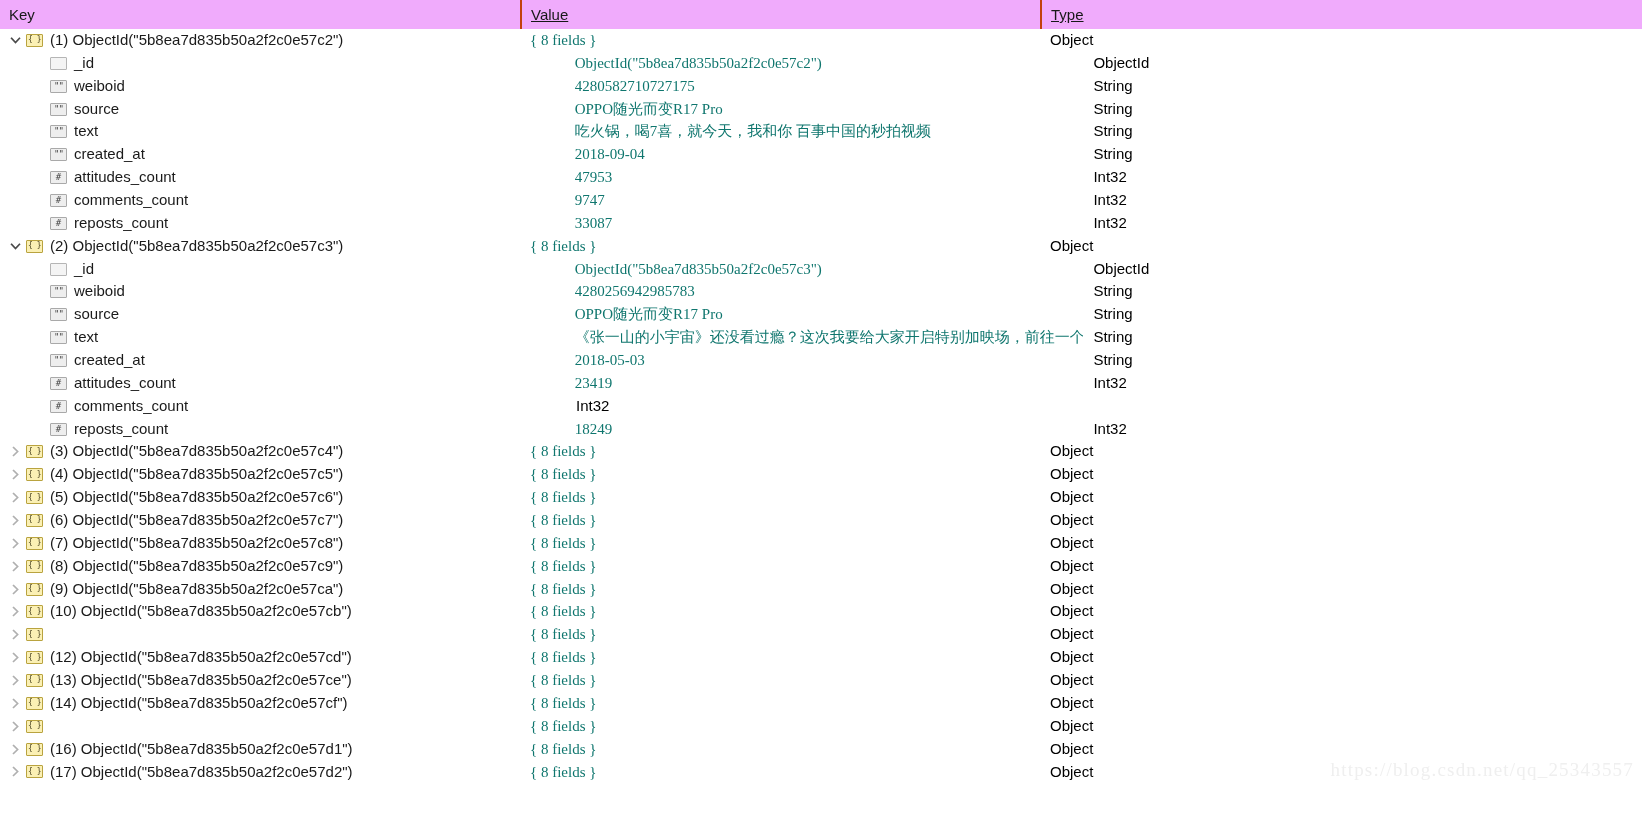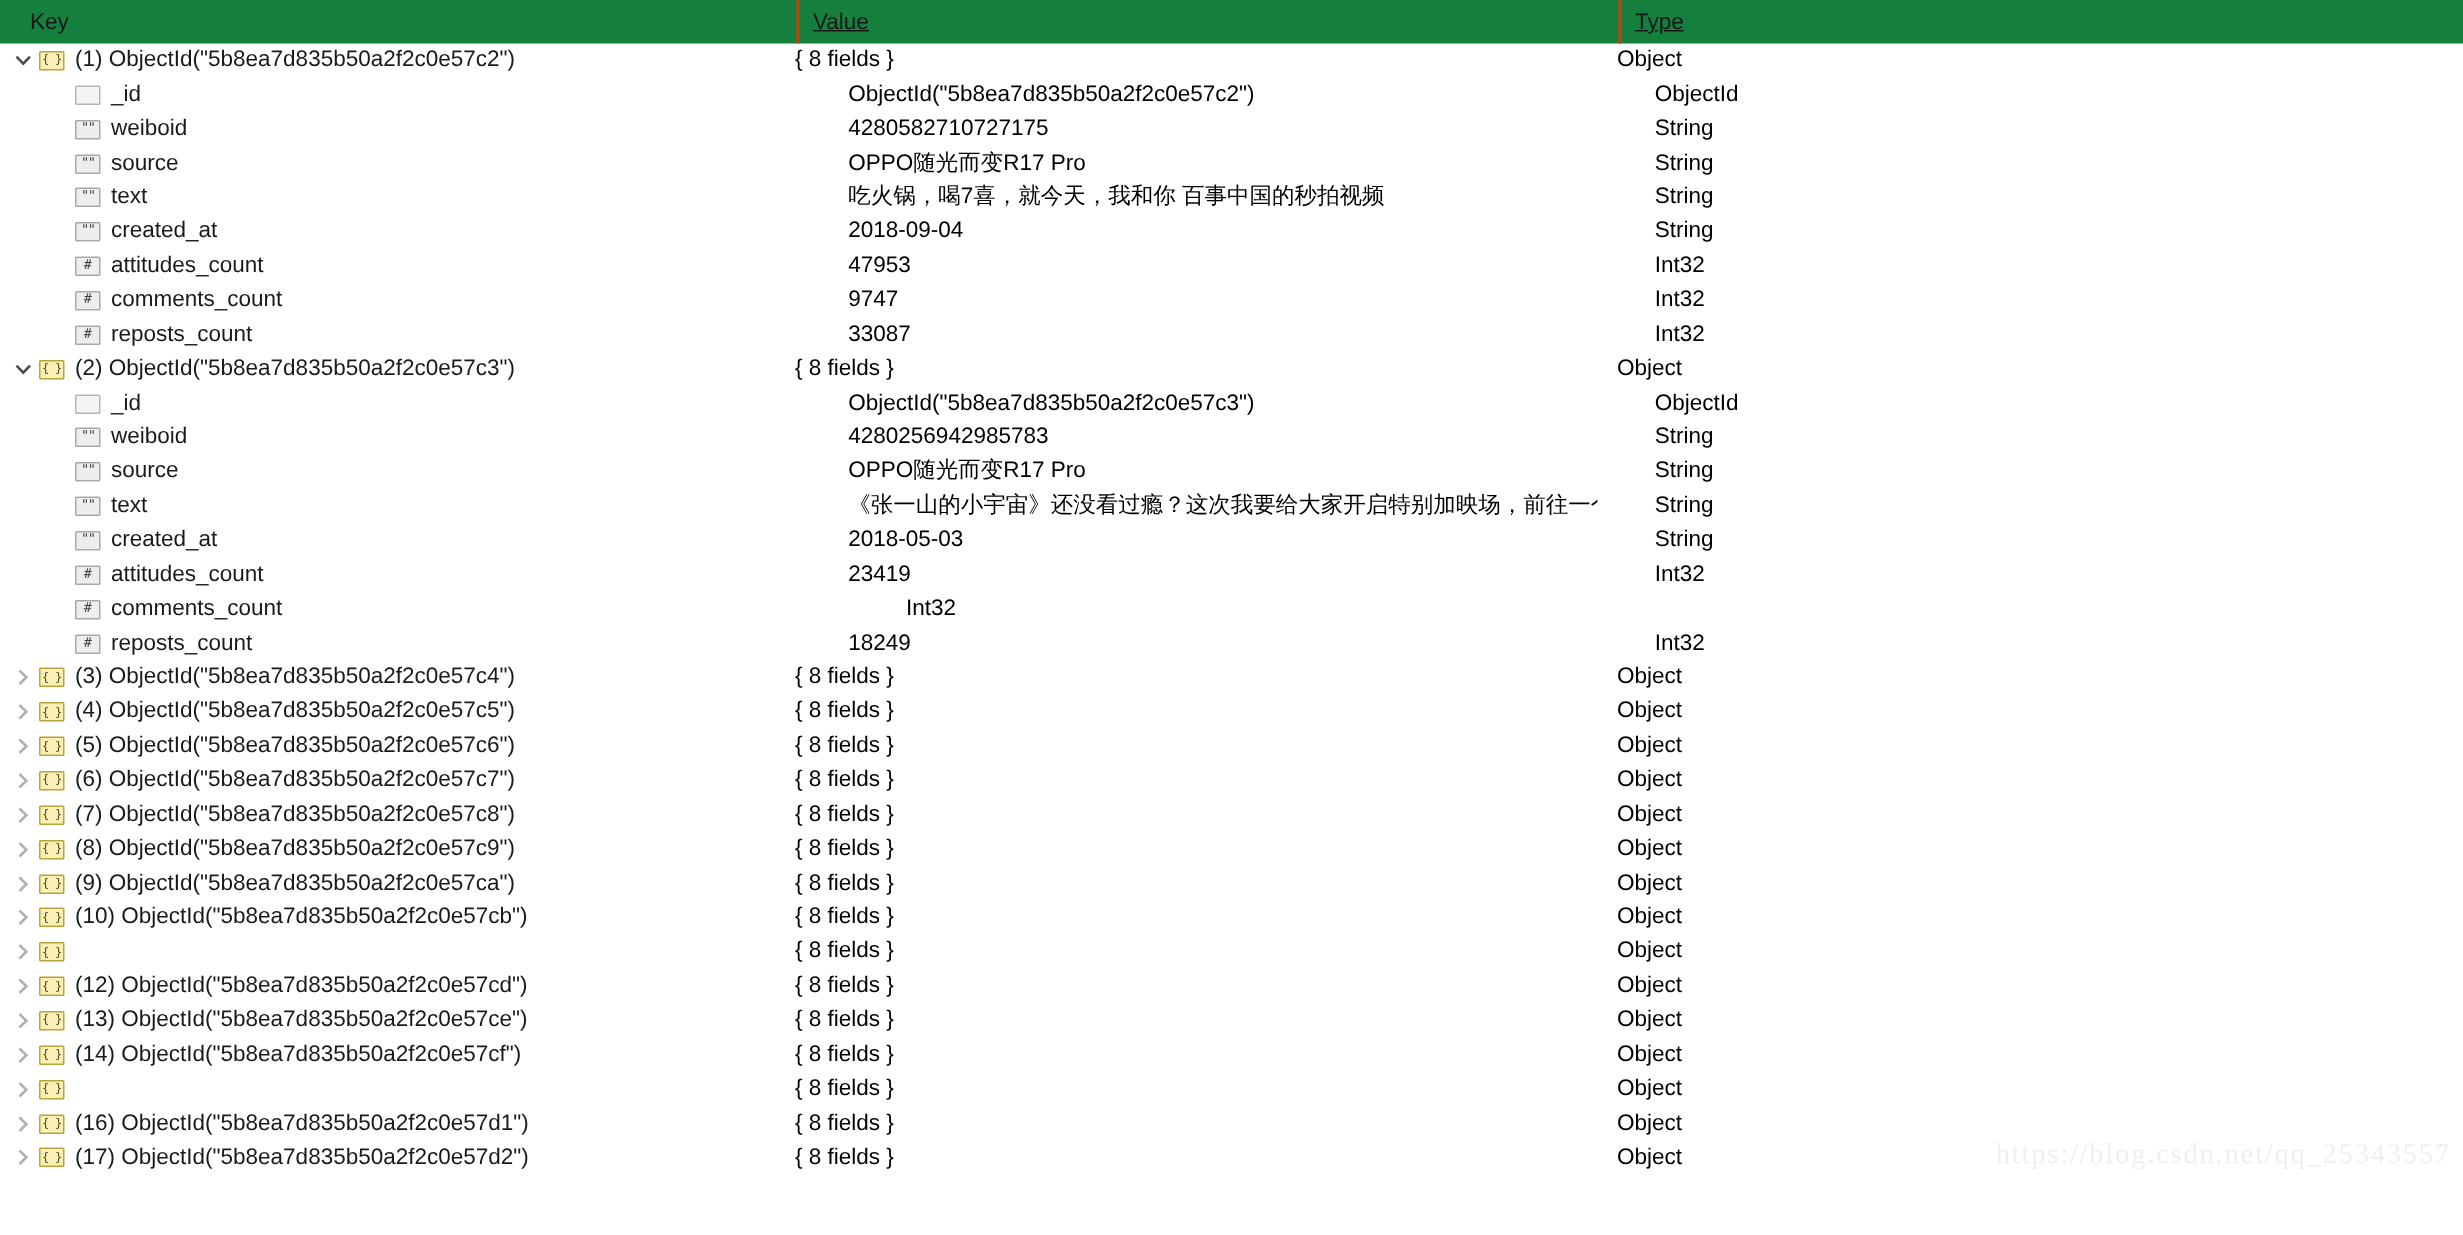--- a/index.html
+++ b/index.html
@@ -13,30 +13,29 @@
     font-family: "Liberation Sans", "DejaVu Sans", sans-serif;
     font-size: 15px;
     color: #1a1a1a;
     overflow: hidden;
     position: relative;
   }
 
   
   .col-key   { width: 520px; }
   .col-value { width: 520px; }
-  .col-type  { width: 560px; margin-left: 28px; }
+  .col-type  { width: 560px; }
 
   
   #header {
     display: flex;
     height: 29px;
     align-items: center;
-    background: #15803d;
+    background: #f0abfc;
     position: relative;
-    padding-left: 11px;
   }
   #header .hcell {
     box-sizing: border-box;
     padding-left: 9px;
     font-size: 15px;
     color: #181818;
     line-height: 29px;
     height: 29px;
   }
   #header .hcell.divider {
@@ -61,21 +60,22 @@
     overflow: hidden;
     white-space: nowrap;
   }
   .cell.key {
     display: flex;
     align-items: center;
     padding-left: 4px;
   }
   .cell.value {
     padding-left: 10px;
-    color: #000000;
+    color: #0f766e;
+    font-family: Liberation Serif, serif;
   }
   .cell.type {
     padding-left: 10px;
     color: #000000;
   }
 
   
   .twisty {
     width: 22px;
     min-width: 22px;

